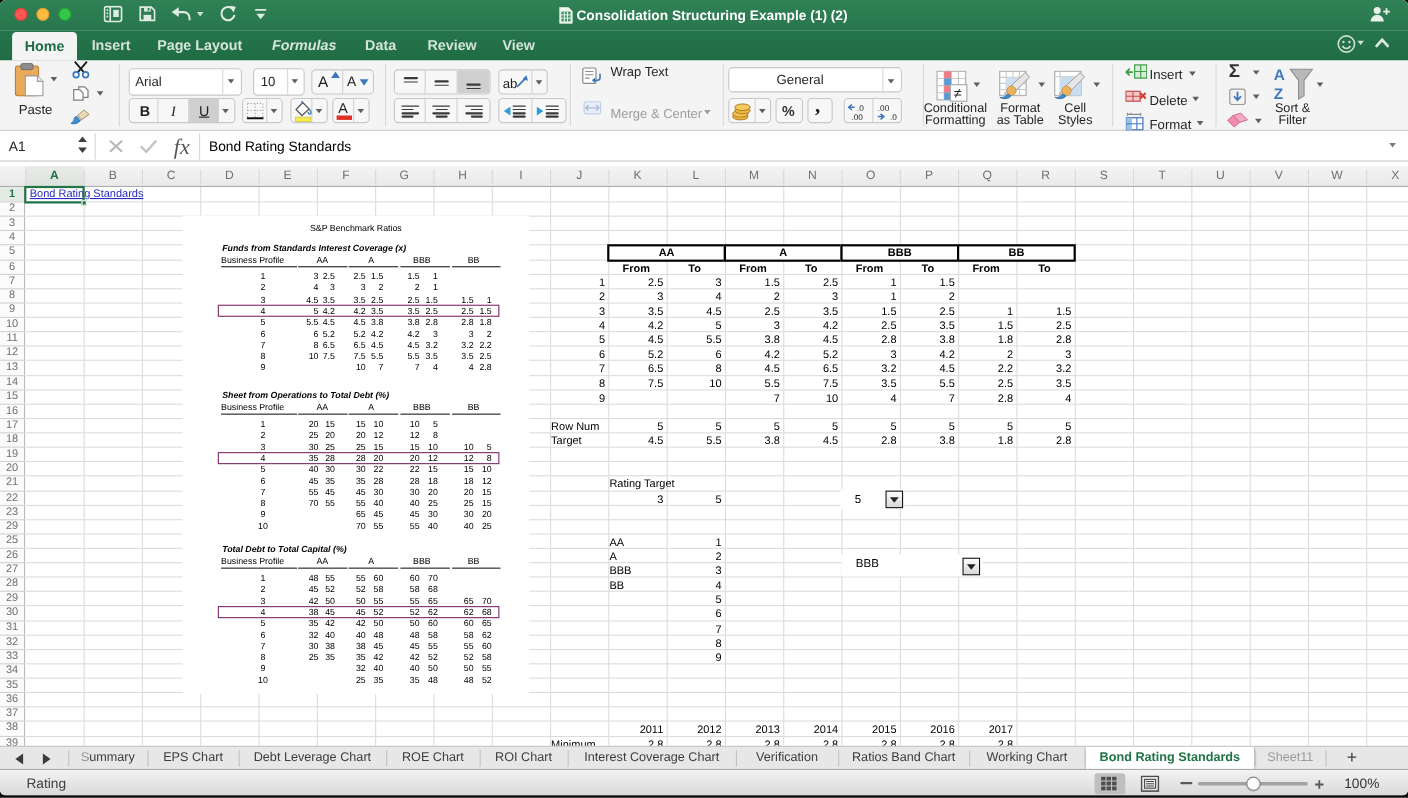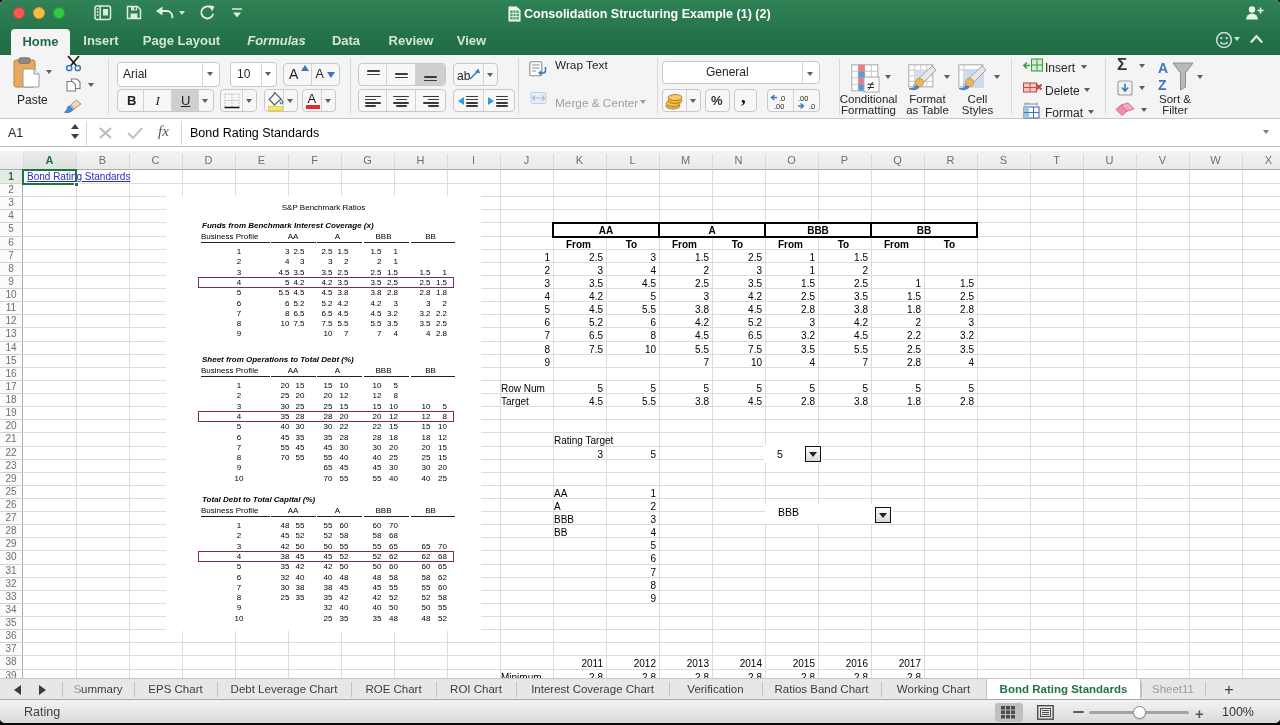--- a/index.html
+++ b/index.html
@@ -448,21 +448,21 @@
 <div class="rlabel" style="left:8px;top:7px;font-size:12.5px;">A1</div>
 <span style="position:absolute;left:71px;top:5px;width:0;height:0;border-left:4px solid transparent;border-right:4px solid transparent;border-bottom:5.5px solid #3e3e3e;"></span>
 <span style="position:absolute;left:71px;top:15px;width:0;height:0;border-left:4px solid transparent;border-right:4px solid transparent;border-top:5.5px solid #3e3e3e;"></span>
 <div style="position:absolute;left:86px;top:2px;width:1px;height:24px;background:#d5d5d5;"></div>
 <svg class="abs" style="left:98px;top:7px;" width="15" height="14" viewBox="0 0 15 14">
 <path d="M2 2 L13 12 M13 2 L2 12" stroke="#b9b9b9" stroke-width="2"></path>
       </svg>
 <svg class="abs" style="left:126px;top:7px;" width="18" height="14" viewBox="0 0 18 14">
 <path d="M2 7 L7 12 L16 2" fill="none" stroke="#c3c3c3" stroke-width="2.2"></path>
       </svg>
-<span style="position:absolute;left:158px;top:4px;font-size:15px;font-style:italic;color:#555;font-family:'Liberation Serif',serif;"><i>f</i>x</span>
+<span style="position:absolute;left:158px;top:4px;font-size:20px;font-style:italic;color:#555;font-family:'Liberation Serif',serif;"><i>f</i>x</span>
 <div style="position:absolute;left:181px;top:2px;width:1px;height:24px;background:#d5d5d5;"></div>
 <div style="position:absolute;left:190px;top:7px;font-size:12.5px;color:#000;">Bond Rating Standards</div>
 <div class="caret" style="left:1263px;top:11px;border-top-color:#7a7a7a;"></div>
 </div>
 <div id="sheet">
 <div id="chead">
 <div class="chl" style="left:23.0px;width:53.0px;background:linear-gradient(#e9ece9,#dde2dd);top:0;height:18px;line-height:18px;color:#217346;font-weight:700;">A</div>
 <div class="chl" style="left:76.0px;width:53.0px;">B</div>
 <div class="chl" style="left:129.0px;width:53.0px;">C</div>
 <div class="chl" style="left:182.0px;width:53.0px;">D</div>
@@ -802,21 +802,21 @@
 <div class="cell" style="left:501.00px;top:521.56px;width:49.00px;height:15.12px;line-height:17.52px;font-size:10px;">Minimum</div>
 <div class="cell" style="left:554.00px;top:521.56px;width:49.00px;height:15.12px;line-height:17.52px;text-align:right;font-size:10px;">2.8</div>
 <div class="cell" style="left:607.00px;top:521.56px;width:49.00px;height:15.12px;line-height:17.52px;text-align:right;font-size:10px;">2.8</div>
 <div class="cell" style="left:660.00px;top:521.56px;width:49.00px;height:15.12px;line-height:17.52px;text-align:right;font-size:10px;">2.8</div>
 <div class="cell" style="left:713.00px;top:521.56px;width:49.00px;height:15.12px;line-height:17.52px;text-align:right;font-size:10px;">2.8</div>
 <div class="cell" style="left:766.00px;top:521.56px;width:49.00px;height:15.12px;line-height:17.52px;text-align:right;font-size:10px;">2.8</div>
 <div class="cell" style="left:819.00px;top:521.56px;width:49.00px;height:15.12px;line-height:17.52px;text-align:right;font-size:10px;">2.8</div>
 <div class="cell" style="left:872.00px;top:521.56px;width:49.00px;height:15.12px;line-height:17.52px;text-align:right;font-size:10px;">2.8</div>
 <div id="pic">
 <div class="pt" style="left:0;top:7px;width:315px;text-align:center;">S&amp;P Benchmark Ratios</div>
-<div class="phead" style="left:36px;top:25px;">Funds from Benchmark Interest Coverage (x)</div>
+<div class="phead" style="left:36px;top:25px;">Funds from Standards Interest Coverage (x)</div>
           <div class="pt" style="left:35px;top:36px;">Business Profile</div>
           <div class="pt" style="left:127px;top:36px;transform:translateX(-50%);">AA</div>
           <div class="pt" style="left:171.5px;top:36px;transform:translateX(-50%);">A</div>
           <div class="pt" style="left:217.5px;top:36px;transform:translateX(-50%);">BBB</div>
           <div class="pt" style="left:264.5px;top:36px;transform:translateX(-50%);">BB</div>
           <div class="pul" style="left:35px;top:46px;width:68.5px;"></div>
           <div class="pul" style="left:104.5px;top:46px;width:45.0px;"></div>
           <div class="pul" style="left:151px;top:46px;width:45px;"></div>
           <div class="pul" style="left:197.5px;top:46px;width:45.0px;"></div>
           <div class="pul" style="left:244.5px;top:46px;width:44.5px;"></div>

